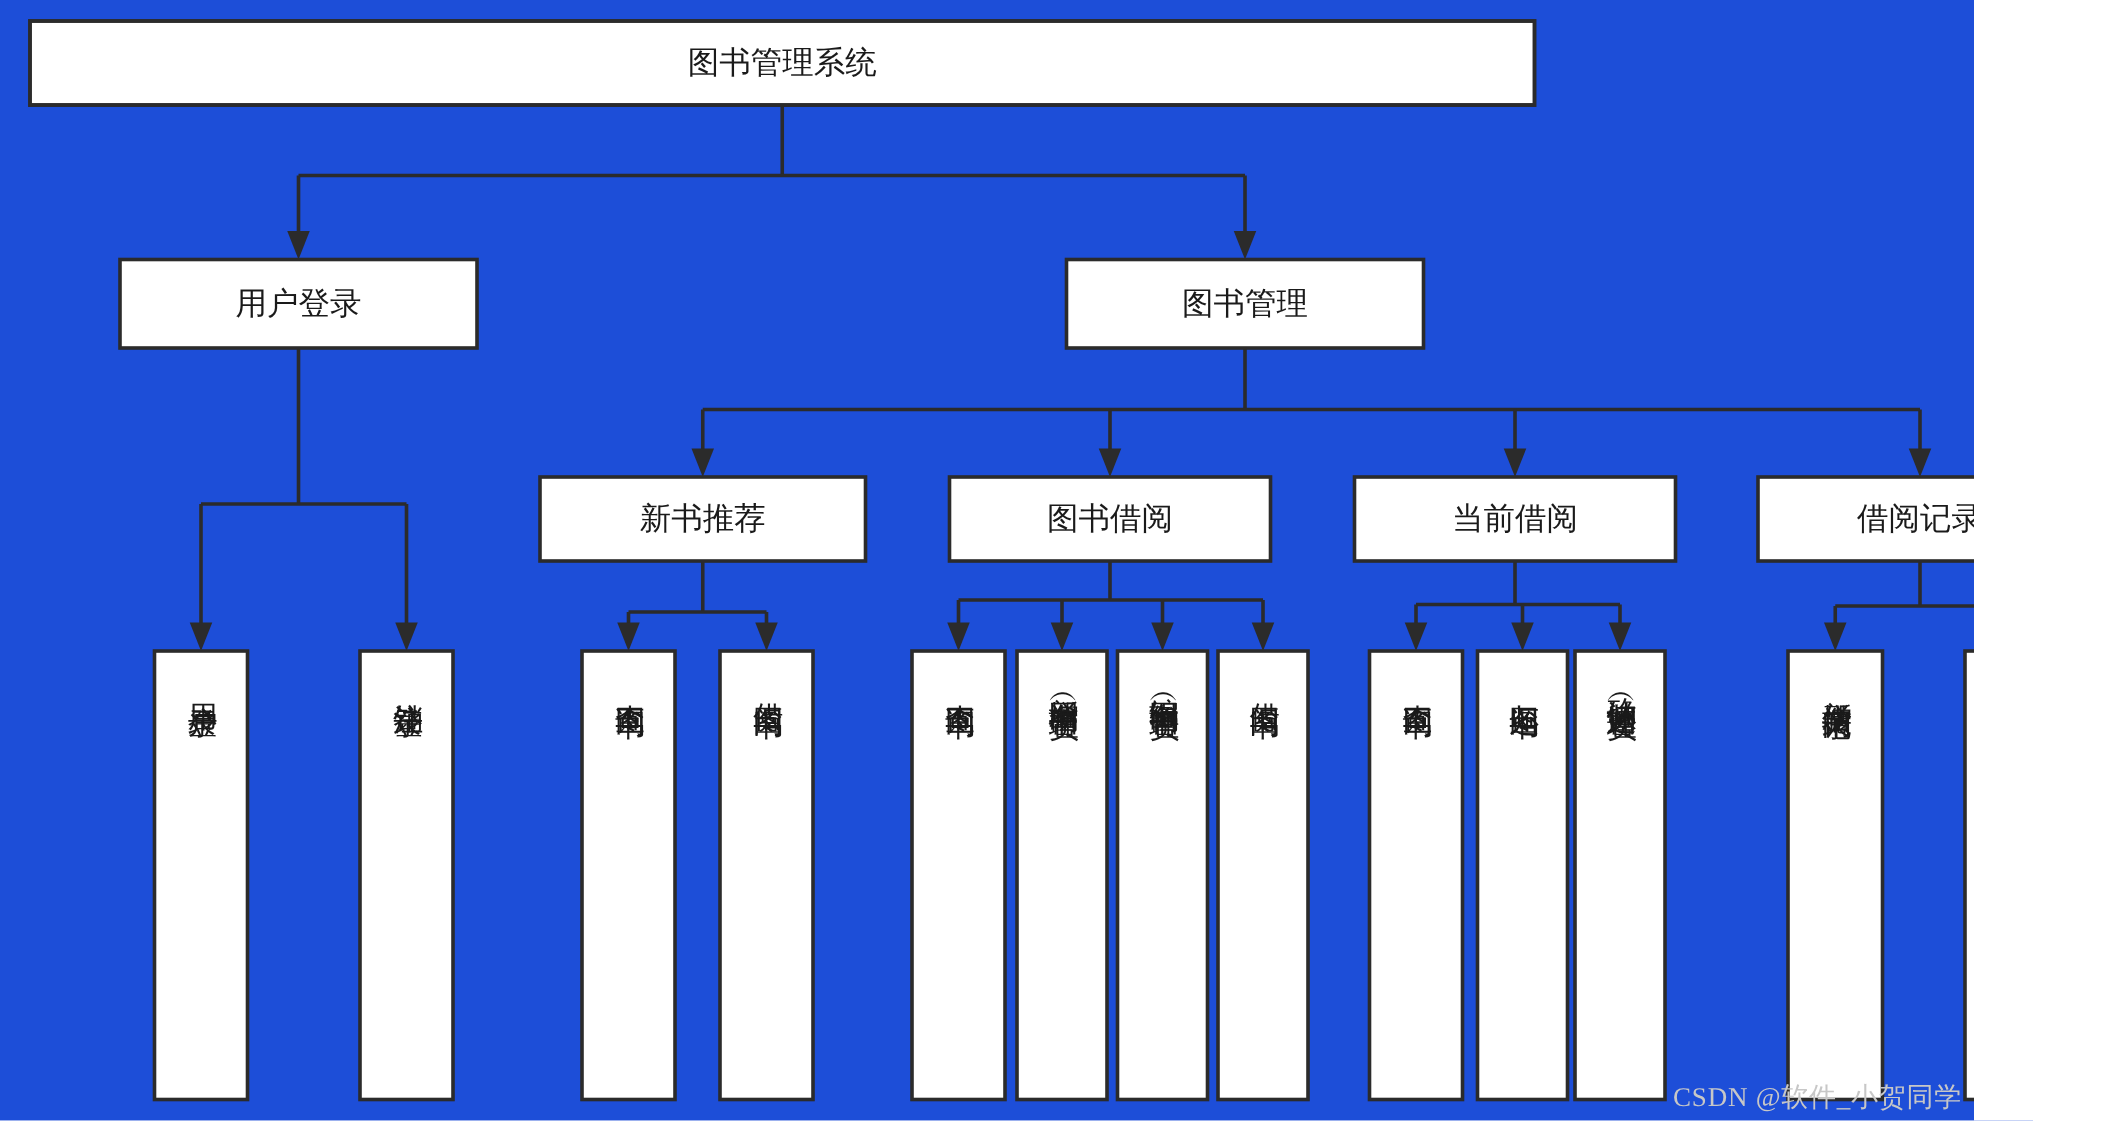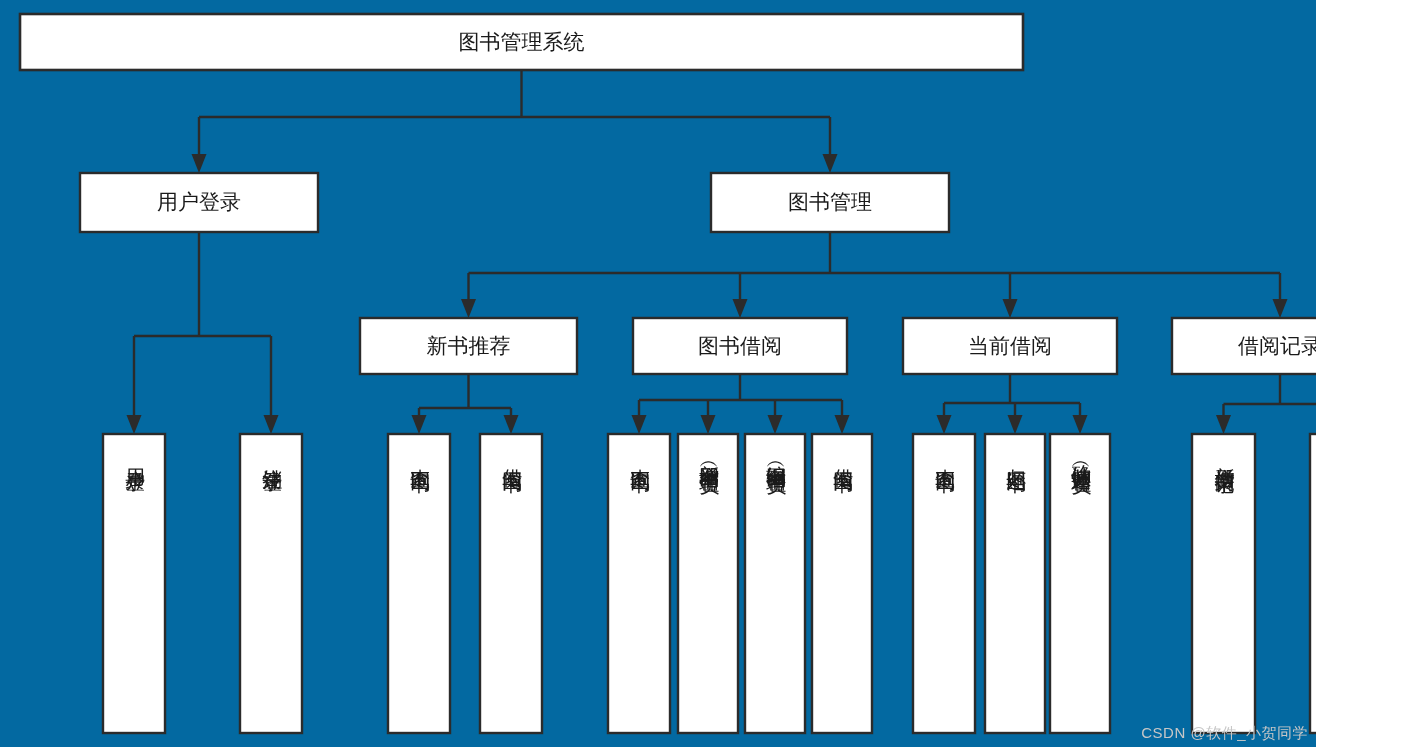--- a/index.html
+++ b/index.html
@@ -8,21 +8,21 @@
     padding: 0;
     background: #ffffff;
   }
   body {
     font-family: "Liberation Sans", "DejaVu Sans", sans-serif;
   }
   #diagram-root {
     position: relative;
     width: 1316px;
     height: 747px;
-    background: #0369a1;
+    background: #1d4ed8;
     overflow: hidden;
   }
   svg#tree-svg {
     position: absolute;
     left: 0;
     top: 0;
     width: 1405px;
     height: 747px;
     display: block;
   }
@@ -56,22 +56,22 @@
     font-size: 20px;
     writing-mode: vertical-rl;
     text-orientation: upright;
     letter-spacing: 1.5px;
     dominant-baseline: middle;
   }
   .watermark-text {
     position: absolute;
     right: 8px;
     bottom: 4px;
-    font-family: Liberation Sans, sans-serif;
-    font-size: 15px;
+    font-family: Liberation Serif, serif;
+    font-size: 18px;
     color: #c7c7c7;
     letter-spacing: 0.5px;
     user-select: none;
     pointer-events: none;
   }
 </style>
 </head>
 <body>
 
 <div id="diagram-root">

